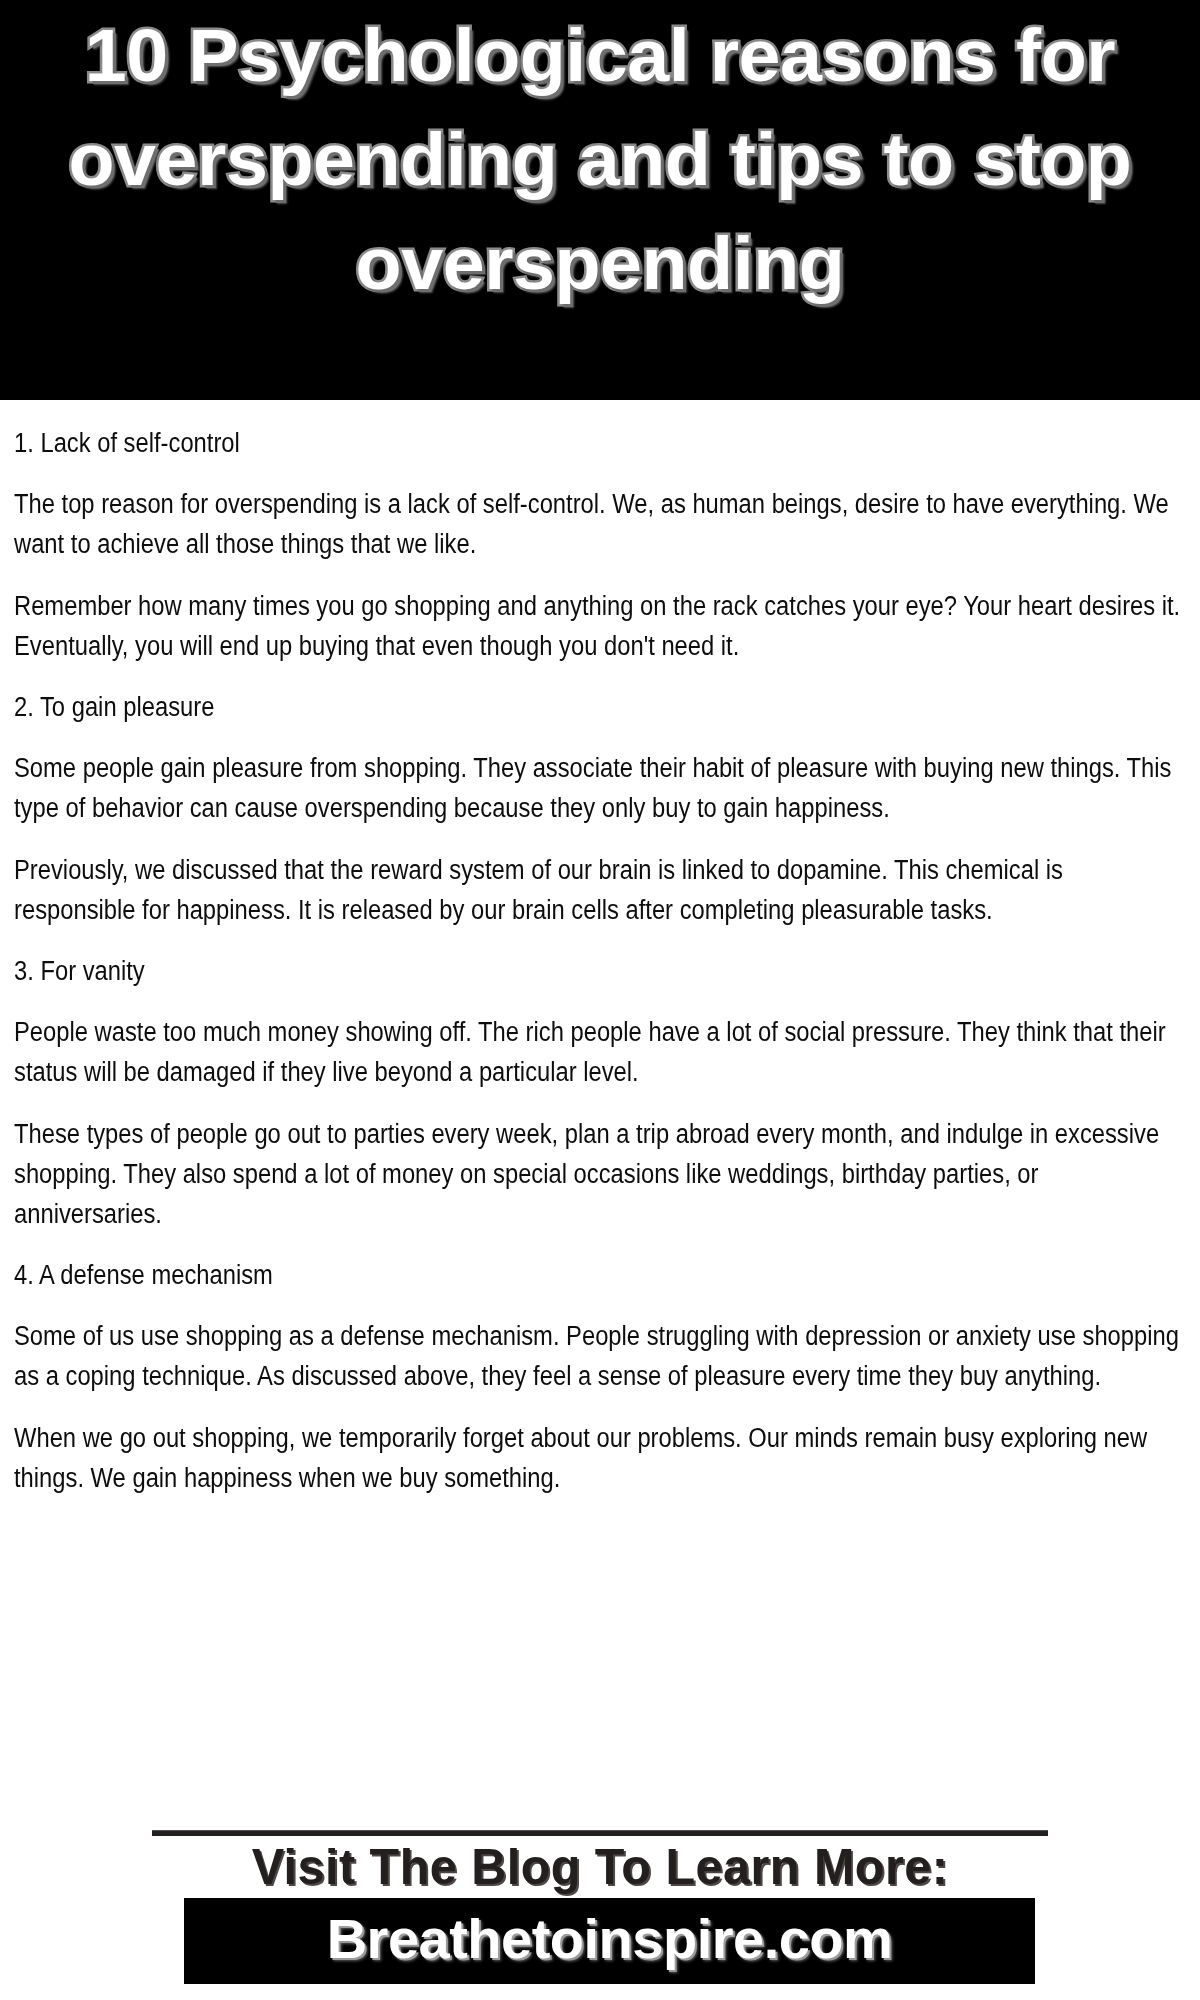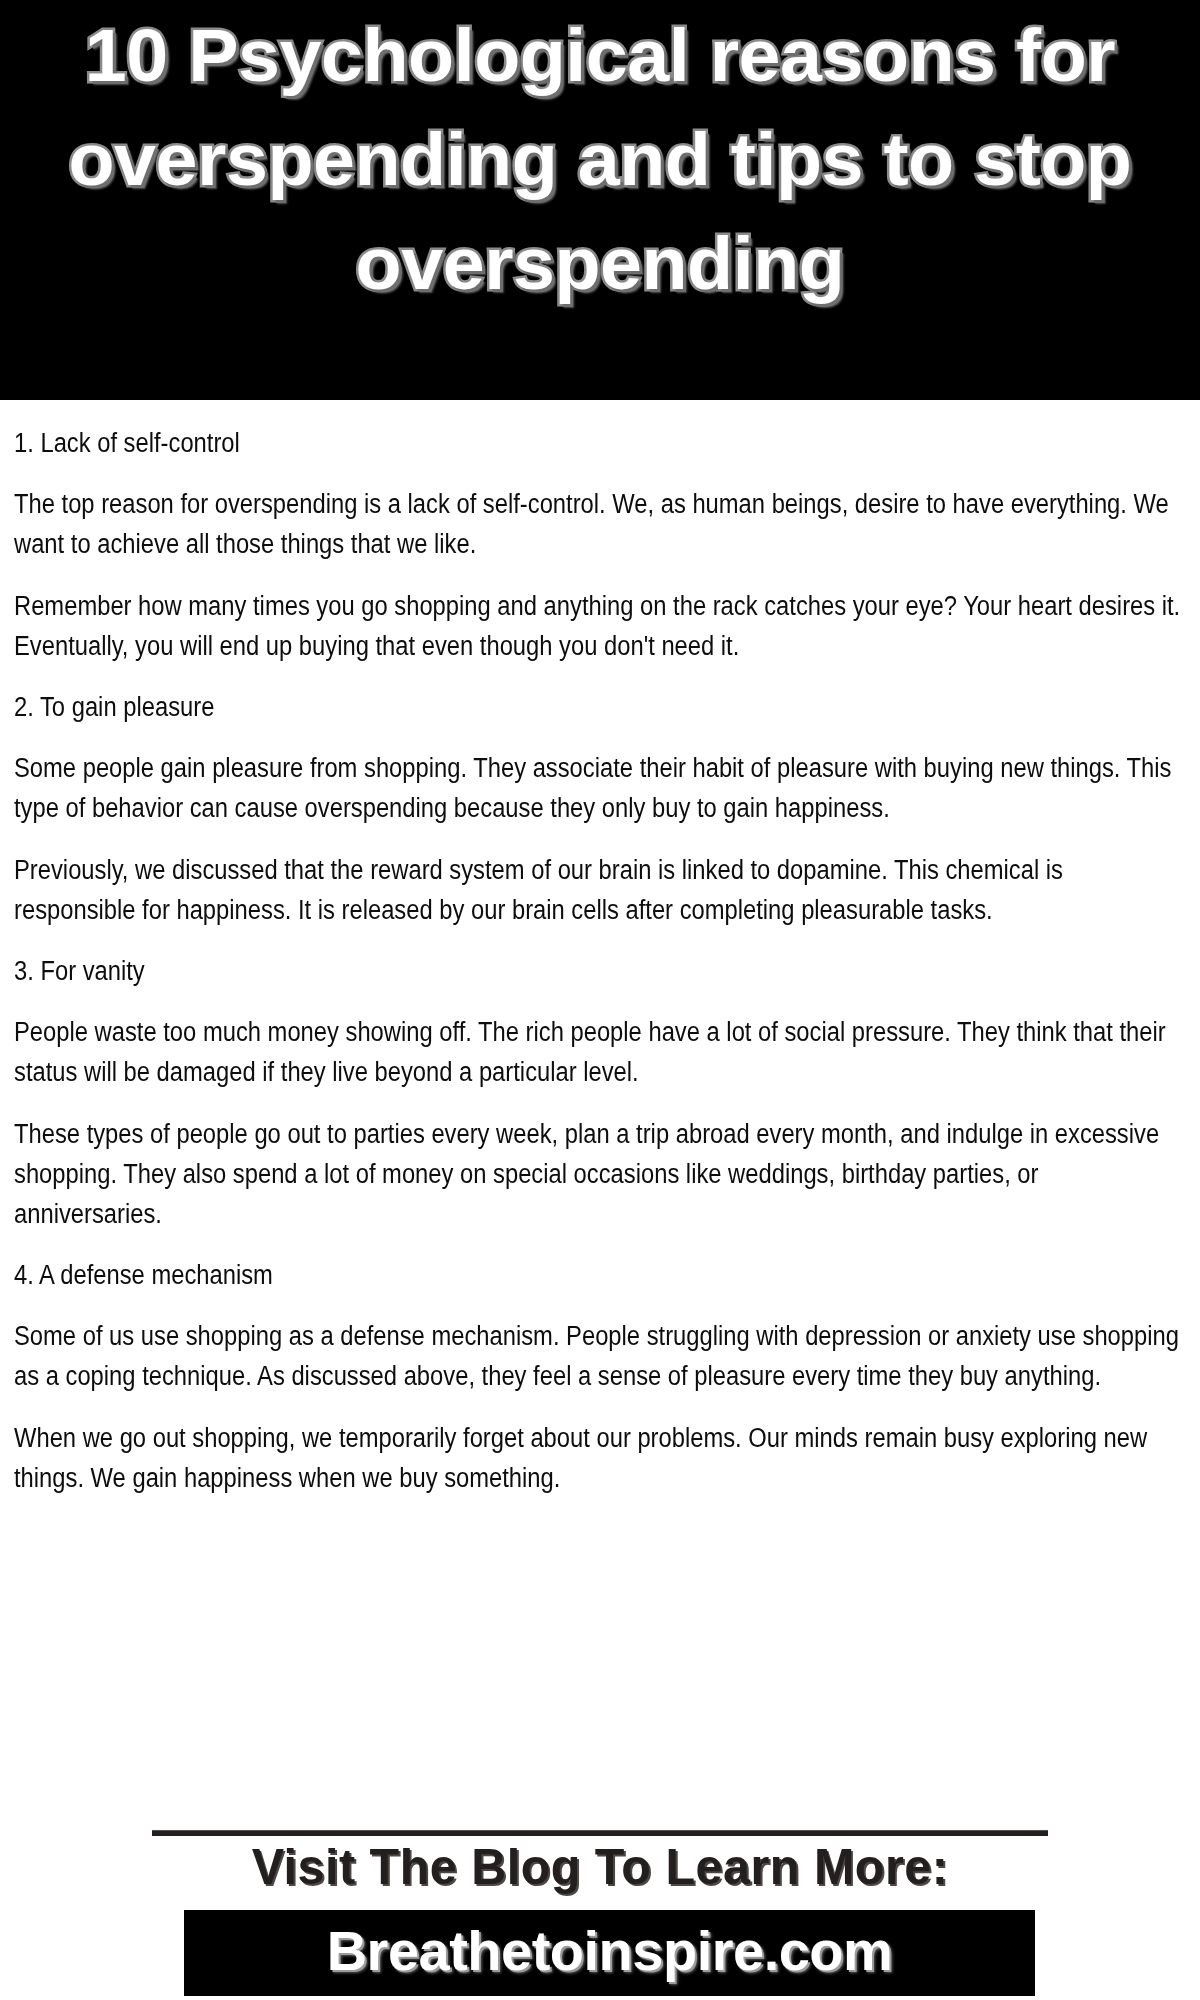--- a/index.html
+++ b/index.html
@@ -108,21 +108,21 @@
     font-size: 50px;
     line-height: 62px;
     color: #231f1e;
     letter-spacing: 0.5px;
     transform: scaleX(0.97);
     text-shadow: 2px 2px 0 #4d4746;
   }
   .footer-box {
     position: absolute;
     left: 184px;
-    top: 80px;
+    top: 68px;
     width: 851px;
     height: 86px;
     background: #000000;
     overflow: hidden;
   }
   .footer-domain {
     position: absolute;
     left: 0;
     top: 6px;
     width: 851px;

